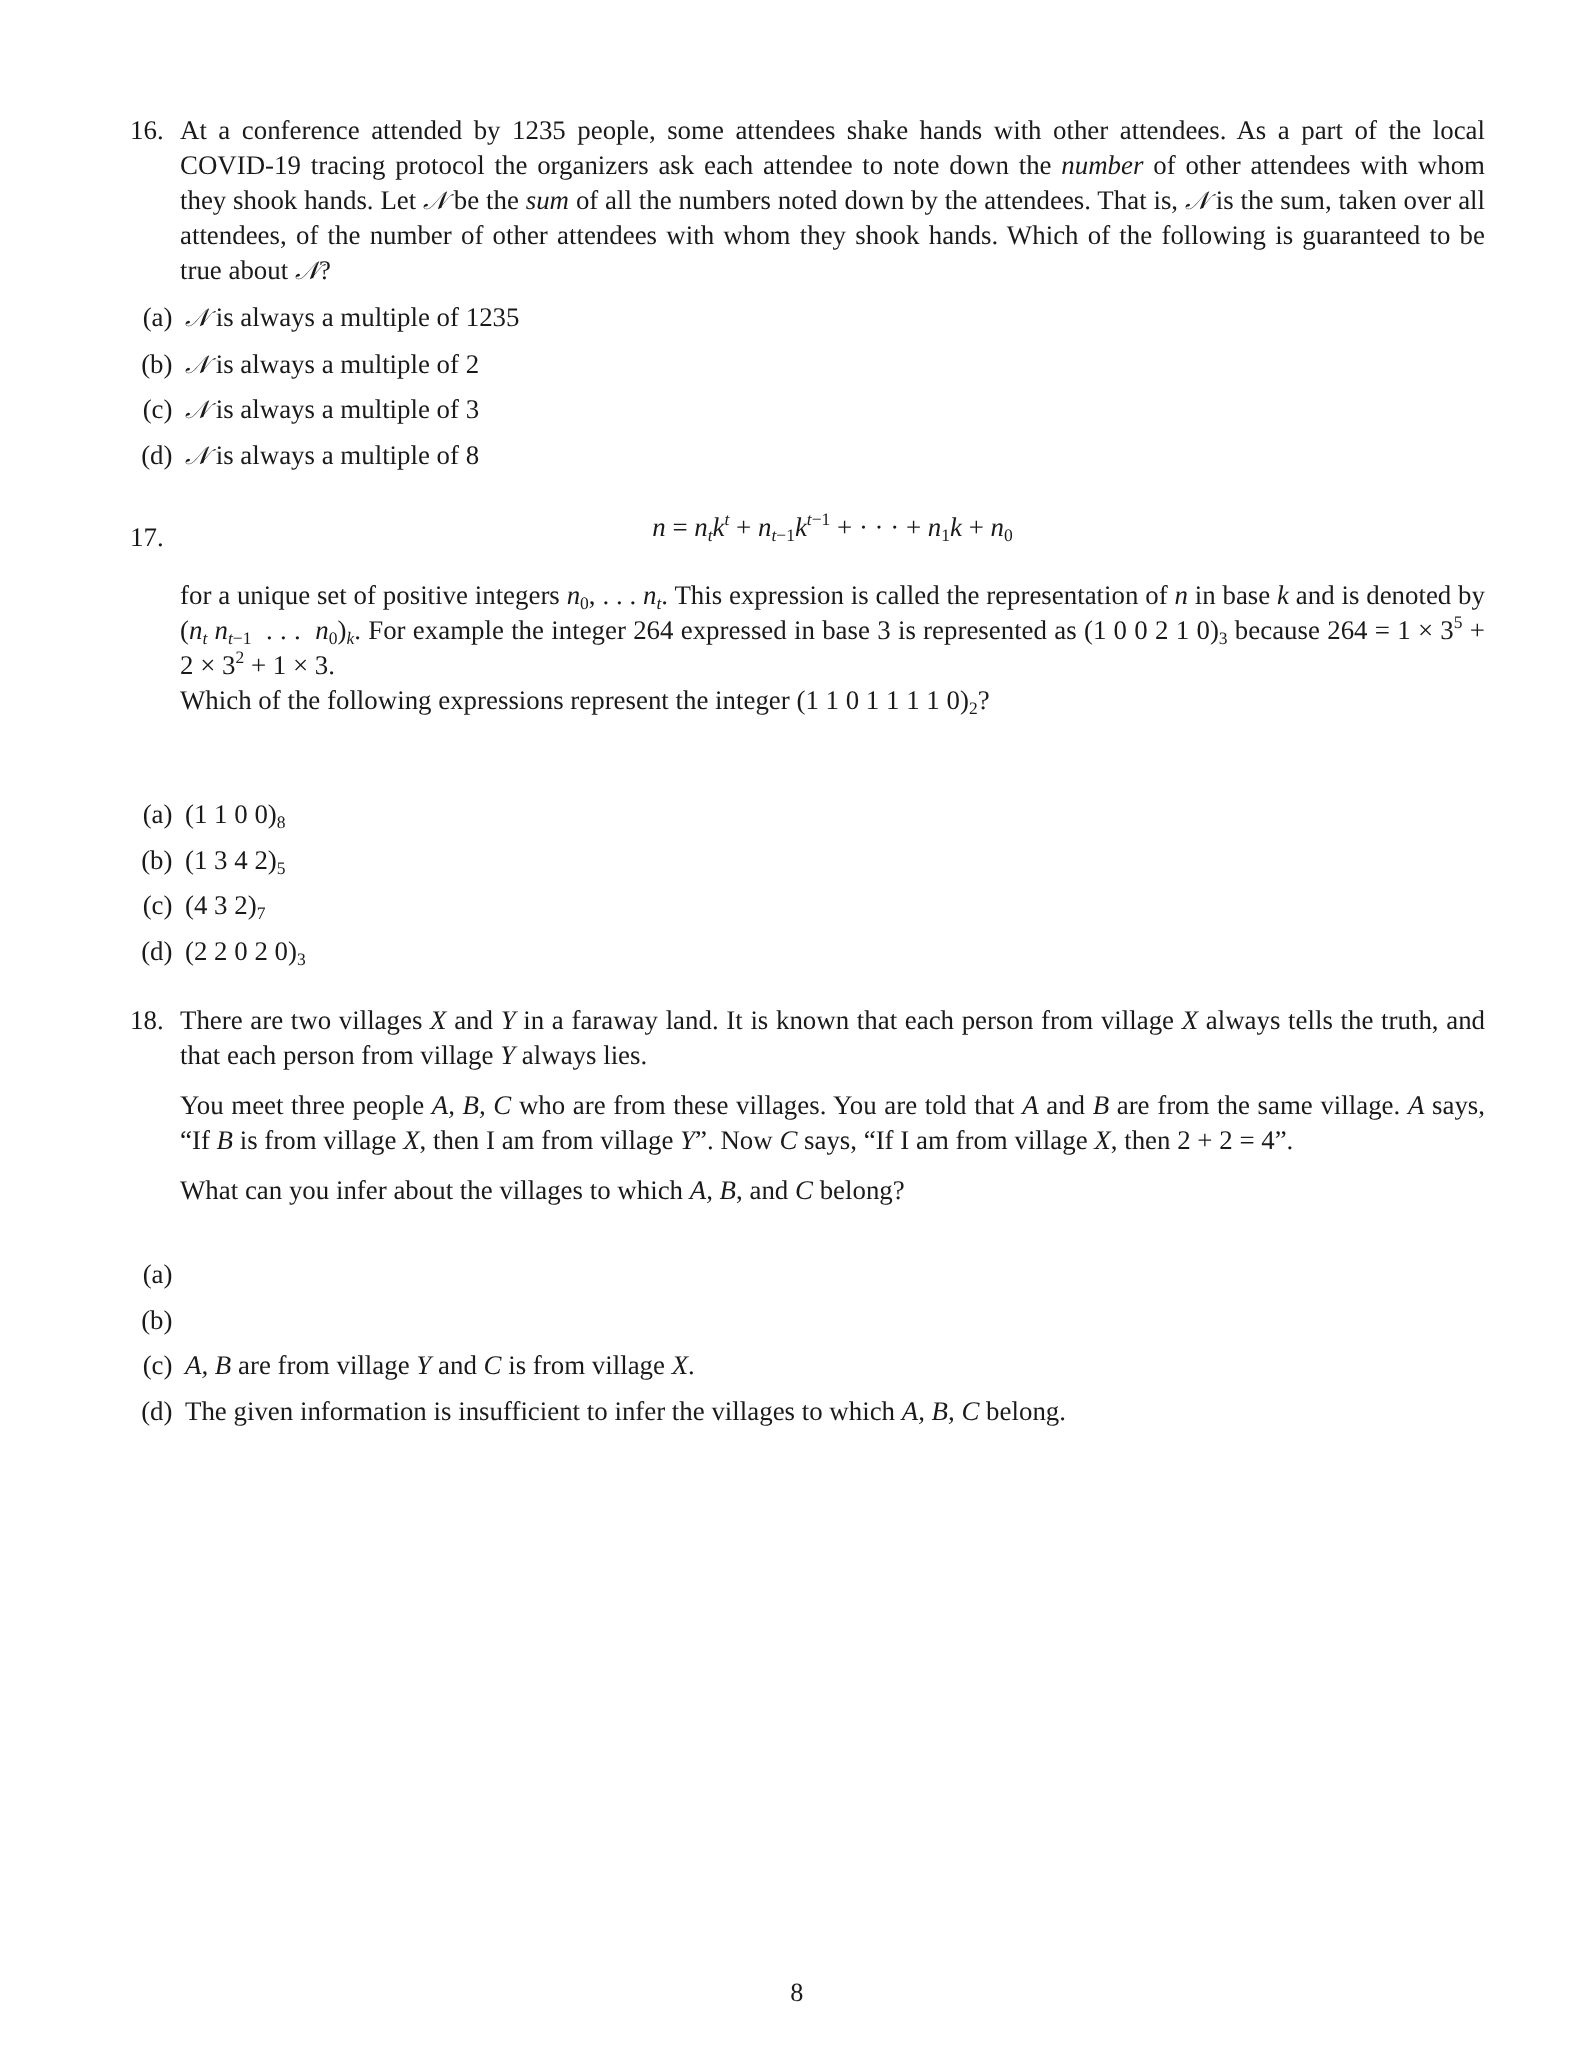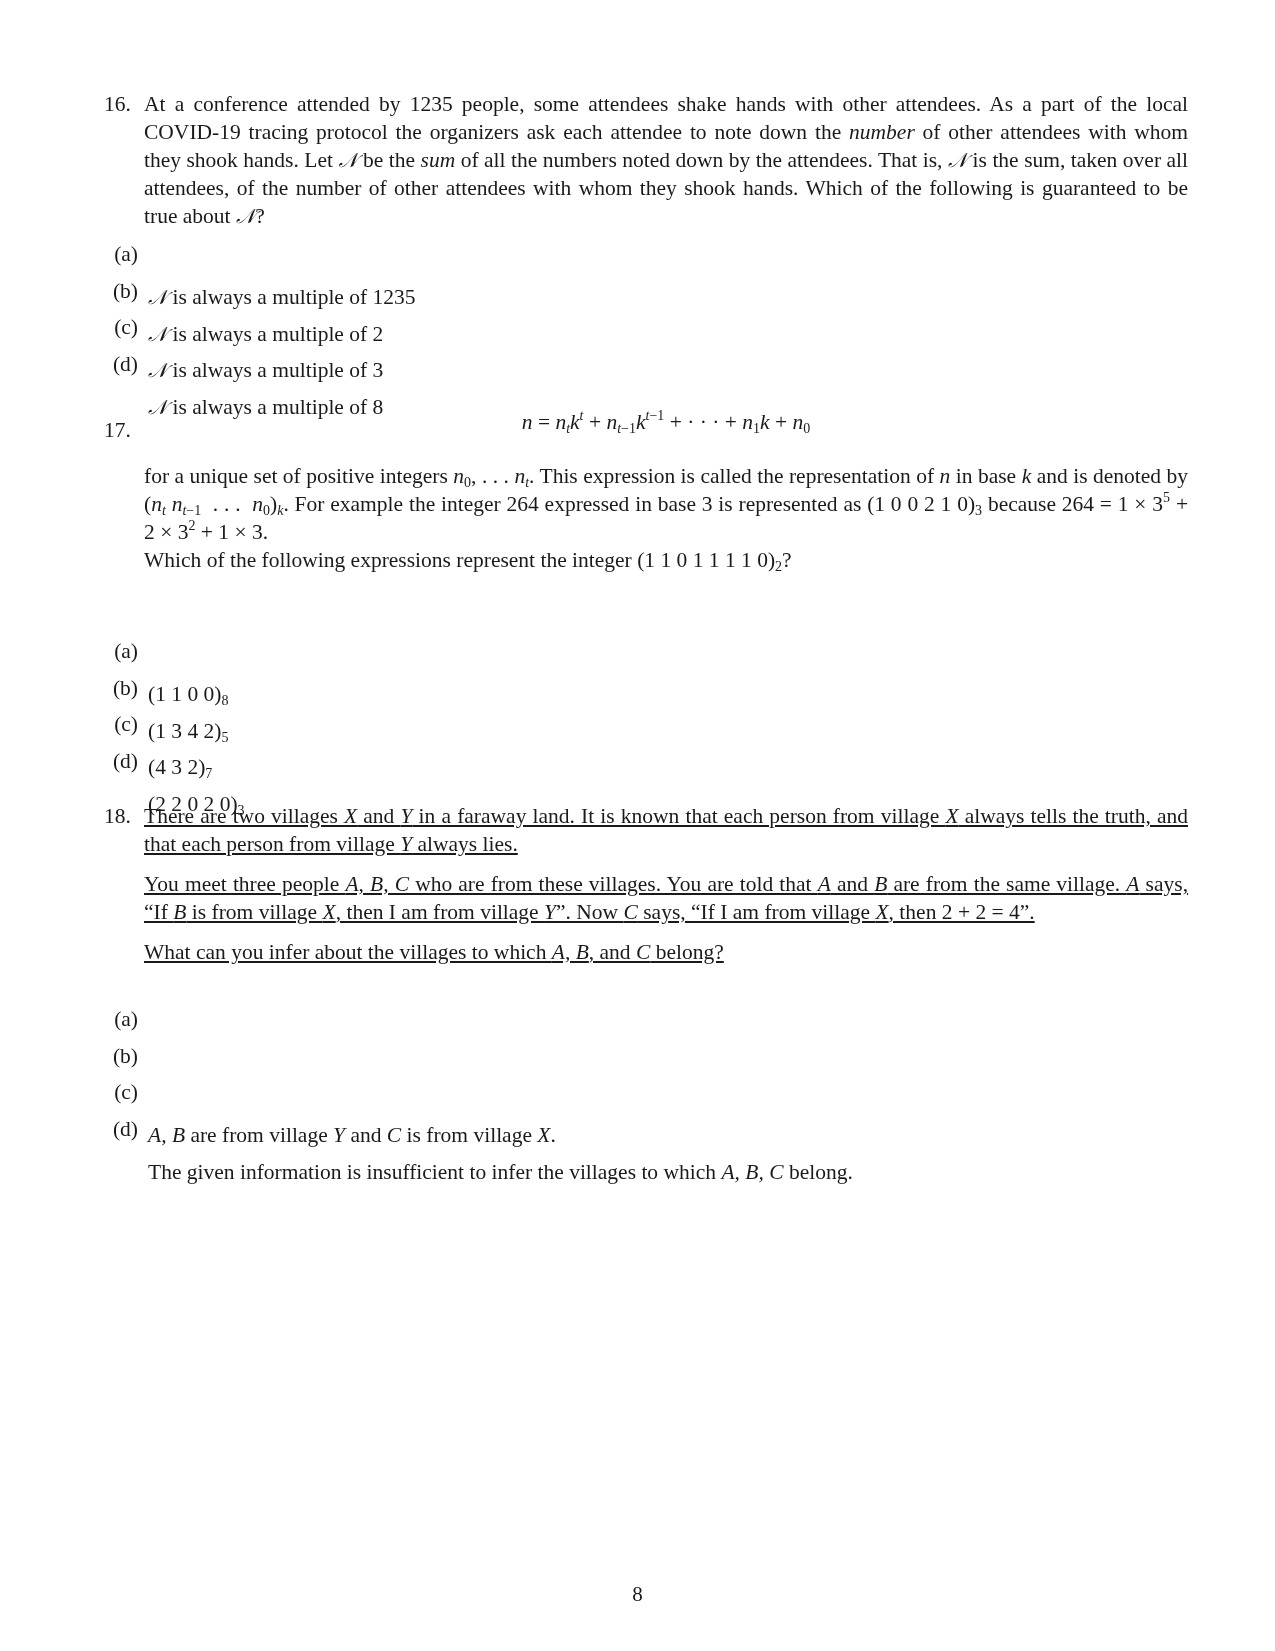--- a/index.html
+++ b/index.html
@@ -14,21 +14,21 @@
   .qbody { margin-left: 40px; width: 1068px; }
   .para { line-height: 28px; text-align: justify; text-align-last: left; margin: 12px; }
   .para + .para.gap { margin-top: 11px; }
   i, .m { font-style: italic; }
   .calN { font-family: "DejaVu Serif", serif; font-style: italic; font-size: 20px; }
   sub { font-size: 14px; vertical-align: -4px; line-height: 0; }
   sup { font-size: 14px; vertical-align: 9px; line-height: 0; }
   .opts { margin: 0; padding: 0; list-style: none; }
   .opt { position: relative; height: 36.5px; line-height: 28px; }
   .opt-label { position: absolute; left: 8px; width: 38px; text-align: right; }
-  .opt-text { position: absolute; left: 56px; white-space: nowrap; margin-top: 43px; }
+  .opt-text { position: absolute; left: 56px; white-space: nowrap; }
   .formula { text-align: center; line-height: 28px; height: 42px; padding-top: 4px; }
   .pagenum { position: absolute; top: 1582px; left: 0; width: 1275px; text-align: center; font-size: 21px; }
 </style>
 </head>
 <body>
 
 <div class="page">
 
   <div class="q" style="top:78px;">
     <span class="qnum para">16.</span>
@@ -76,21 +76,21 @@
     <li class="opt">
         <span class="opt-label">(c)</span>
         <span class="opt-text"><span>(4 3 2)</span><sub>7</sub></span>
       </li>
     <li class="opt">
         <span class="opt-label">(d)</span>
         <span class="opt-text"><span>(2 2 0 2 0)</span><sub>3</sub></span>
       </li>
   </ul>
 
-  <div class="q" style="top:790px;text-decoration:underline;">
+  <div class="q" style="top:790px;">
     <span class="qnum para">18.</span>
     <div class="qbody">
       <p class="para"><span>There are two villages </span><i>X</i><span> and </span><i>Y</i><span> in a faraway land. It is known that each person from village </span><i>X</i><span> always tells the truth, and that each person from village </span><i>Y</i><span> always lies.</span></p>
       <p class="para gap"><span>You meet three people </span><i>A, B, C</i><span> who are from these villages. You are told that </span><i>A</i><span> and </span><i>B</i><span> are from the same village. </span><i>A</i><span> says, “If </span><i>B</i><span> is from village </span><i>X</i><span>, then I am from village </span><i>Y</i><span>”. Now </span><i>C</i><span> says, “If I am from village </span><i>X</i><span>, then 2 + 2 = 4”.</span></p>
       <p class="para gap"><span>What can you infer about the villages to which </span><i>A, B</i><span>, and </span><i>C</i><span> belong?</span></p>
     </div>
   </div>
   <ul class="opts q" style="top:1005px;">
     <li class="opt">
         <span class="opt-label">(a)</span>

